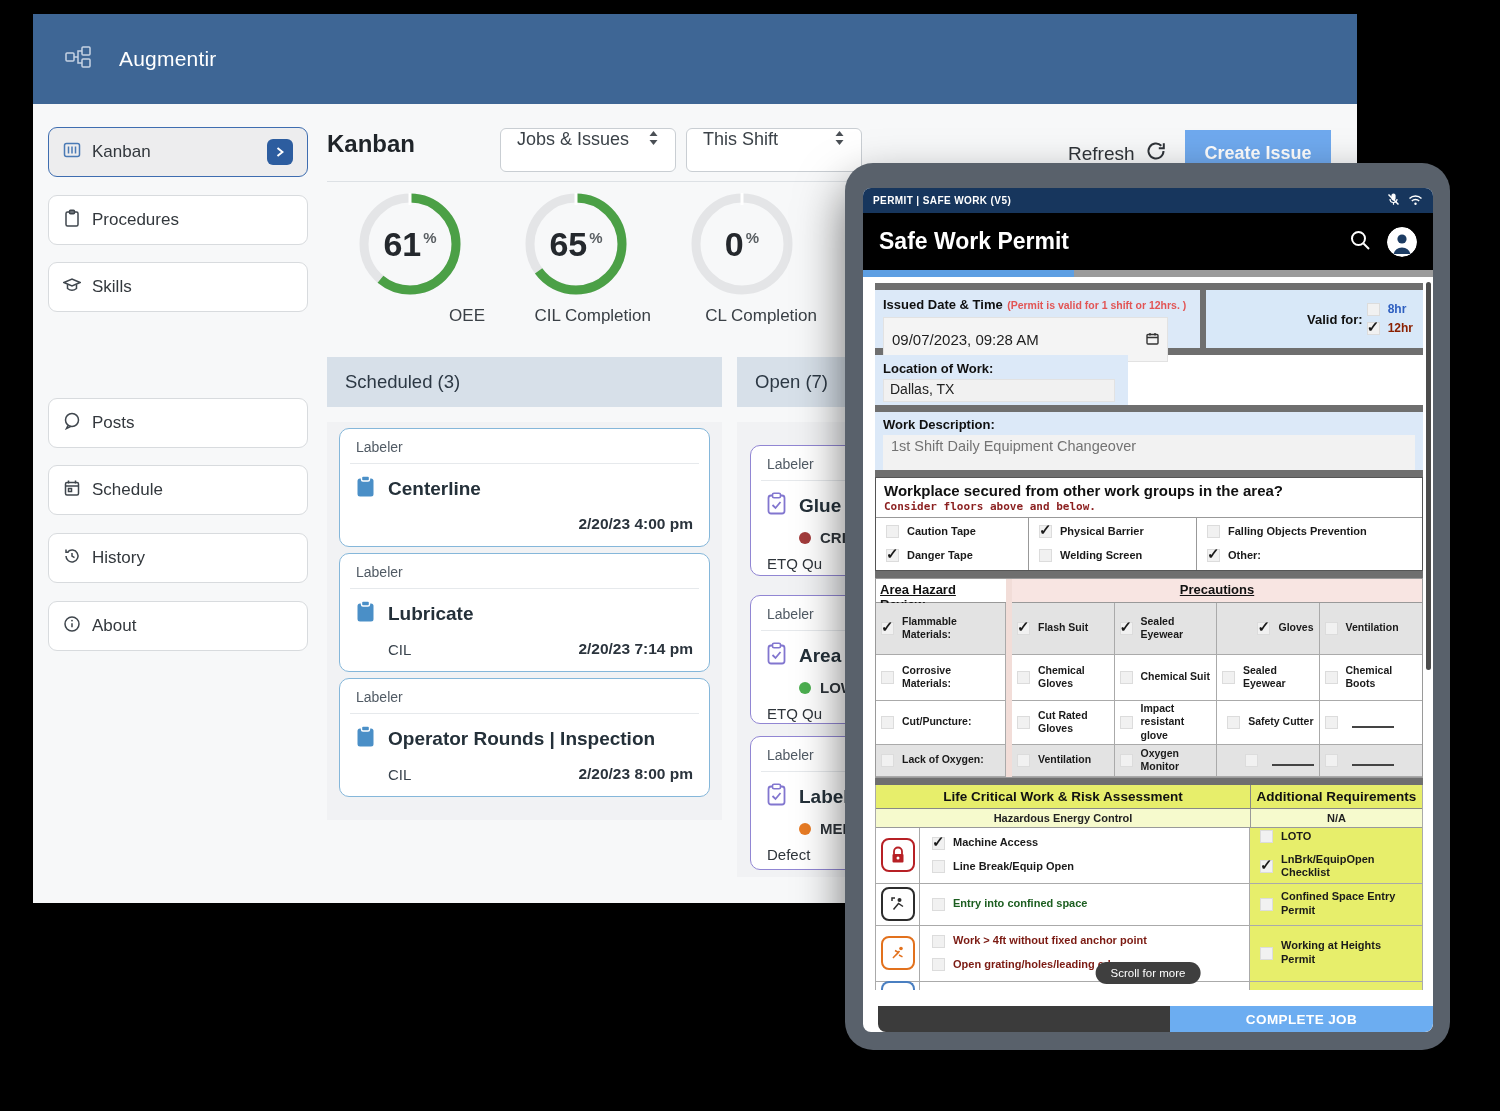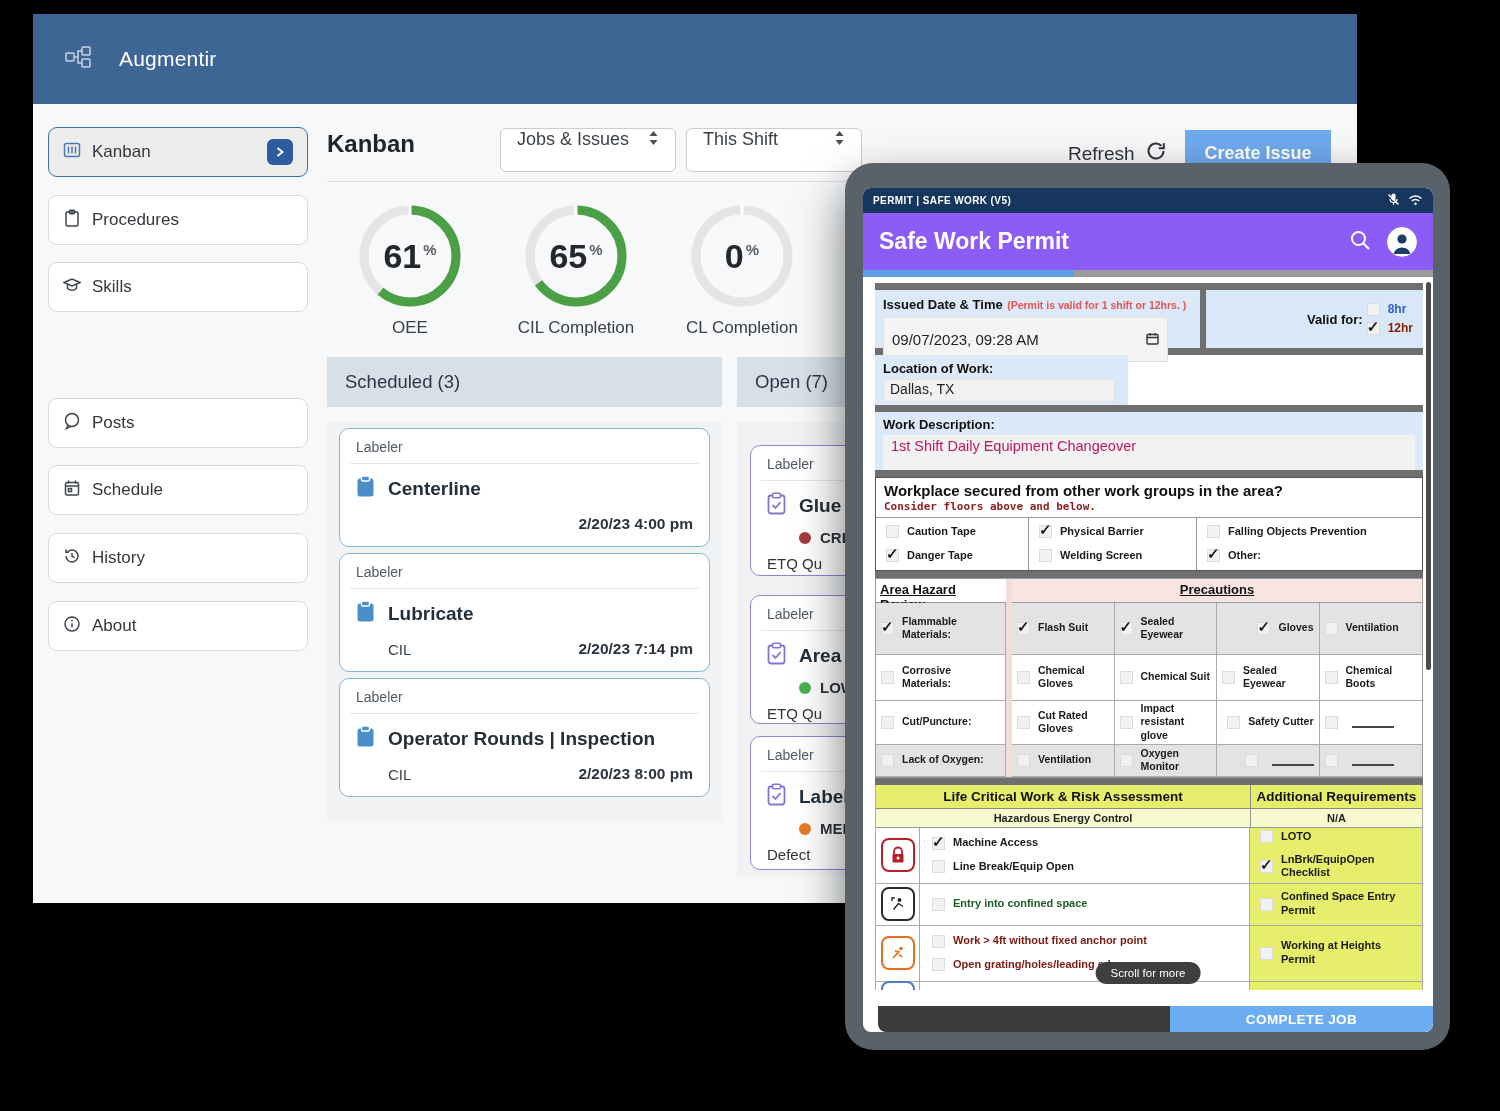--- a/index.html
+++ b/index.html
@@ -14,21 +14,21 @@
   .sidebar-item{position:absolute;left:15px;width:260px;height:50px;background:#fff;border:1px solid #d8dbde;border-radius:9px;display:flex;align-items:center;padding:0 14px;gap:11px;font-size:17px;color:#33383d;cursor:pointer;}
   .sidebar-item.selected{background:#ededee;border:1.5px solid #3e6db0;}
   .si-arrow{margin-left:auto;width:26px;height:26px;border-radius:6px;background:#2d5d9f;display:flex;align-items:center;justify-content:center;}
 
   .page-title{position:absolute;left:294px;top:116px;margin:0;font-size:24px;font-weight:bold;color:#1f2429;}
   .dropdown{position:absolute;top:114px;width:176px;height:44px;background:#fff;border:1px solid #c9ced3;border-radius:6px;display:flex;align-items:flex-start;justify-content:space-between;padding:0 16px;font-size:18px;color:#3b4248;cursor:pointer;}
   .refresh{position:absolute;left:1035px;top:127px;display:flex;gap:10px;font-size:19px;color:#2f3338;align-items:center;cursor:pointer;}
   .create-btn{position:absolute;left:1152px;top:116px;width:146px;height:46px;background:#6fa9ee;color:#fff;font-weight:bold;font-size:18px;display:flex;align-items:center;justify-content:center;border:none;cursor:pointer;}
   .hr{position:absolute;left:294px;top:167px;width:1030px;height:1px;background:#dde1e5;}
 
-  .metric{position:absolute;top:187px;width:150px;text-align:center;}
+  .metric{position:absolute;top:175px;width:150px;text-align:right;}
   .donut-wrap{position:relative;width:110px;height:110px;margin:0 auto;}
   .val{position:absolute;inset:0;display:flex;align-items:center;justify-content:center;font-weight:bold;font-size:34px;color:#24282d;}
   .unit{font-size:15px;color:#5a5f63;margin-top:-14px;margin-left:2px;}
   .mlabel{margin-top:7px;font-size:17px;color:#3a4046;}
 
   .col-header{position:absolute;top:343px;height:50px;width:395px;background:#d7e0e9;display:flex;align-items:center;padding:0 18px;font-size:18.5px;color:#2c3844;}
   .col-body{position:absolute;top:408px;width:395px;background:#f1f2f4;}
   .card{position:absolute;width:371px;background:#fff;border-radius:10px;padding:10px 16px;cursor:pointer;}
   .card.sched{border:1.5px solid #85b7da;}
   .card.open{border:1.5px solid #9186d3;}
@@ -39,21 +39,21 @@
   .ts{font-weight:bold;font-size:15.5px;color:#2b343d;}
   .sevrow{display:flex;align-items:center;gap:9px;margin:9px 0 0 32px;font-size:15px;font-weight:bold;color:#2f353b;}
   .dot{width:12px;height:12px;border-radius:50%;flex:none;}
   .srcrow{margin-top:9px;font-size:15px;color:#2f353b;}
 
   
   .tablet{position:absolute;left:845px;top:163px;width:605px;height:887px;background:#59616b;border-radius:28px;box-shadow:0 22px 48px rgba(0,0,0,.55);z-index:10;}
   .screen{position:absolute;left:18px;top:25px;width:570px;height:844px;background:#fff;border-radius:8px;overflow:hidden;}
   .t-status{height:25px;background:#17365d;color:#fff;display:flex;align-items:center;gap:8px;padding:0 10px;font-size:10px;font-weight:bold;letter-spacing:.4px;}
   .t-status .sp{flex:1;}
-  .t-header{height:57px;background:#8b5cf6;display:flex;align-items:center;padding:0 16px;gap:16px;}
+  .t-header{height:57px;background:#000000;display:flex;align-items:center;padding:0 16px;gap:16px;}
   .t-title{font-size:23px;font-weight:bold;color:#fff;flex:1;}
   .avatar{width:30px;height:30px;border-radius:50%;overflow:hidden;cursor:pointer;}
   .t-progress{height:7px;background:#9b9b9b;position:relative;}
   .t-progress .fill{position:absolute;left:0;top:0;bottom:0;width:37%;background:#5d9fe3;}
   .t-content{position:absolute;top:89px;bottom:42px;left:0;right:0;background:#fff;padding:6px 10px 0 12px;overflow:hidden;}
 
   .gbar{height:7px;background:#6f6f6f;}
   .lbl{font-size:13px;font-weight:bold;color:#101010;}
   .red-note{font-size:10.5px;font-weight:bold;color:#e25555;}
 
@@ -71,21 +71,21 @@
   .cbl.c-blue{color:#2e5fc0;font-size:12px;}
   .cbl.c-dred{color:#8b2000;font-size:12px;}
 
   .loc-row{display:flex;height:50px;}
   .loc-left{width:253px;background:#dce9f8;padding:4px 8px;}
   .loc-input{margin-top:2px;background:#f1f1f1;border:1px solid #e2e2e2;width:232px;height:23px;font-size:14px;color:#222;padding:1px 6px;cursor:text;}
   .entry-cell{flex:1;background:#e6ed68;padding:4px 0 4px 16px;display:flex;flex-direction:column;justify-content:space-around;}
   .entry-cell .cbl{font-size:10.5px;}
 
   .wd-row{height:58px;background:#dce9f8;padding:3px 8px;}
-  .wd-input{margin-top:2px;background:#f2f2f2;height:36px;font-size:14.5px;color:#be185d;padding:3px 8px;cursor:text;}
+  .wd-input{margin-top:2px;background:#f2f2f2;height:36px;font-size:14.5px;color:#737373;padding:3px 8px;cursor:text;}
 
   .secure-box{border:1px solid #555;background:#fff;}
   .sec-q{font-size:15px;font-weight:bold;color:#111;padding:4px 8px 0;}
   .sec-note{font-family:"DejaVu Sans Mono",monospace;font-size:11px;font-weight:bold;color:#8b1f1f;padding:1px 8px 4px;}
   .sec-grid{display:grid;grid-template-columns:1.02fr 1.12fr 1.5fr;border-top:1px solid #999;}
   .sec-col{padding:7px 10px;display:flex;flex-direction:column;gap:10px;border-right:1px solid #999;}
   .sec-col:last-child{border-right:none;}
 
   .hz{display:grid;grid-template-columns:130px 6px 1fr 1fr 1fr 1fr;grid-template-rows:24px 52px 46px 44px 32px;border:1px solid #9a9a9a;}
   .hz-gap{grid-column:2;grid-row:1 / span 5;background:#f2ddd8;}

